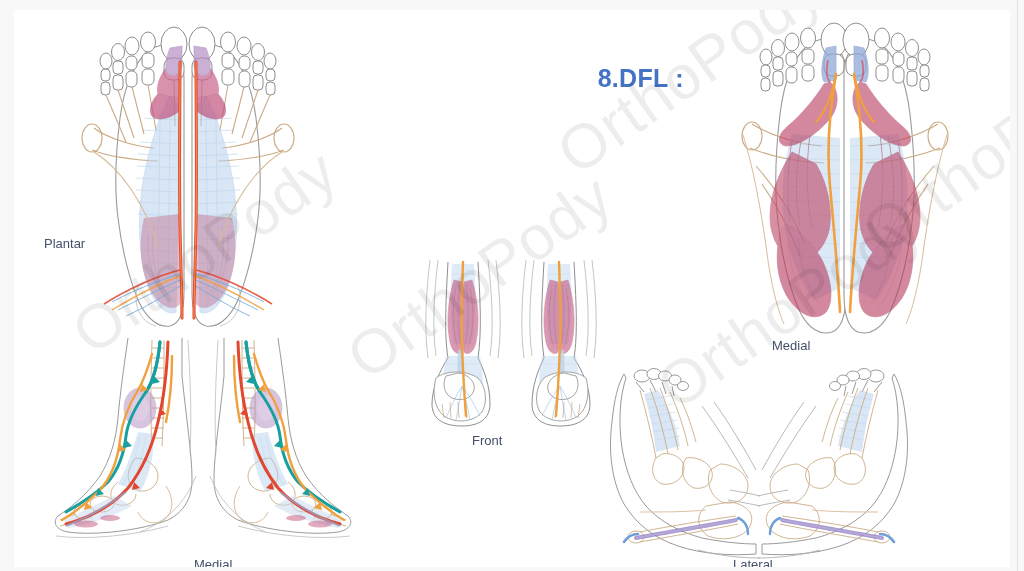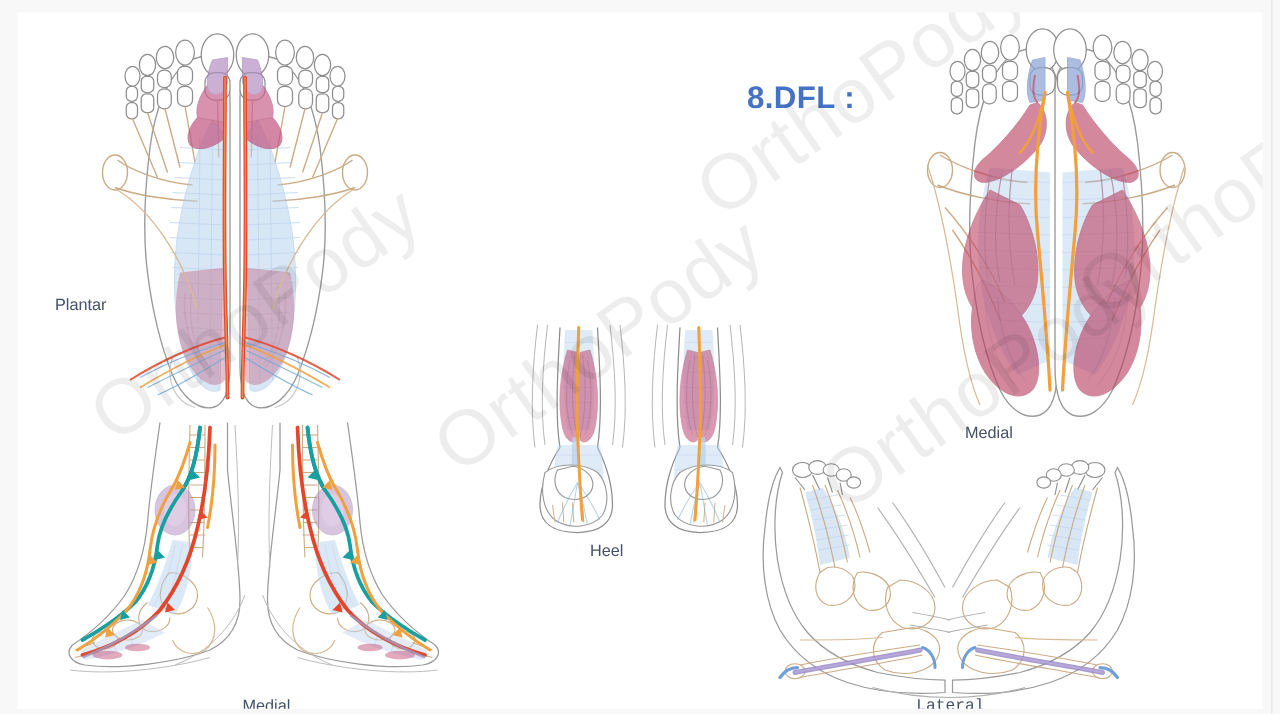--- a/index.html
+++ b/index.html
@@ -481,23 +481,23 @@
         <use href="#lt-foot" x="4" y="4" transform="translate(306,0) scale(-1,1)"></use>
       </svg>
     </div>
 
     <div class="title-block">
       <div class="title-main">8.DFL :</div>
     </div>
 
     <div class="vlabel" style="left:30px;top:226px;">Plantar</div>
     <div class="vlabel" style="left:758px;top:328px;">Medial</div>
-    <div class="vlabel" style="left:458px;top:423px;">Heel</div>
+    <div class="vlabel" style="left:458px;top:423px;">Front</div>
     <div class="vlabel" style="left:180px;top:547px;">Medial</div>
-    <div class="vlabel" style="left:719px;top:547px;font-family:Liberation Mono, monospace;">Lateral</div>
+    <div class="vlabel" style="left:719px;top:547px;">Lateral</div>
 
     <div class="wm" style="left:45px;top:300px;transform:rotate(-35deg);">OrthoPody</div>
     <div class="wm" style="left:320px;top:325px;transform:rotate(-35deg);">OrthoPody</div>
     <div class="wm" style="left:530px;top:120px;transform:rotate(-35deg);">OrthoPody</div>
     <div class="wm" style="left:630px;top:355px;transform:rotate(-35deg);">OrthoPody</div>
     <div class="wm" style="left:835px;top:200px;transform:rotate(-35deg);">OrthoPody</div>
 
   </div>
   <div id="rightrule"></div>
 </div>

